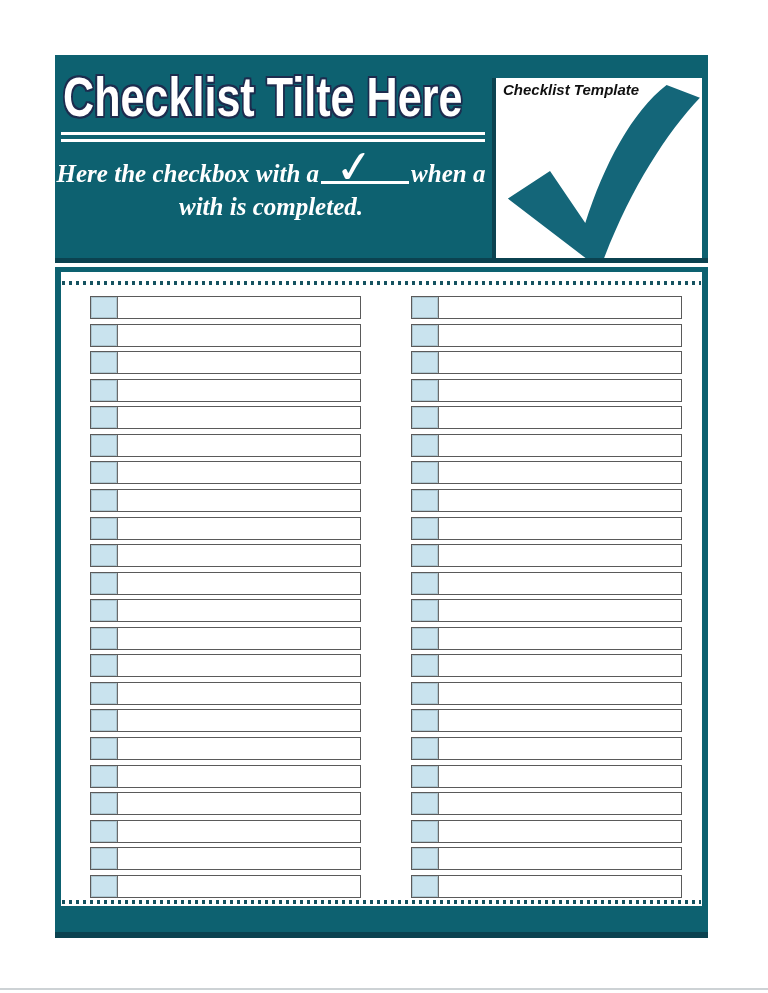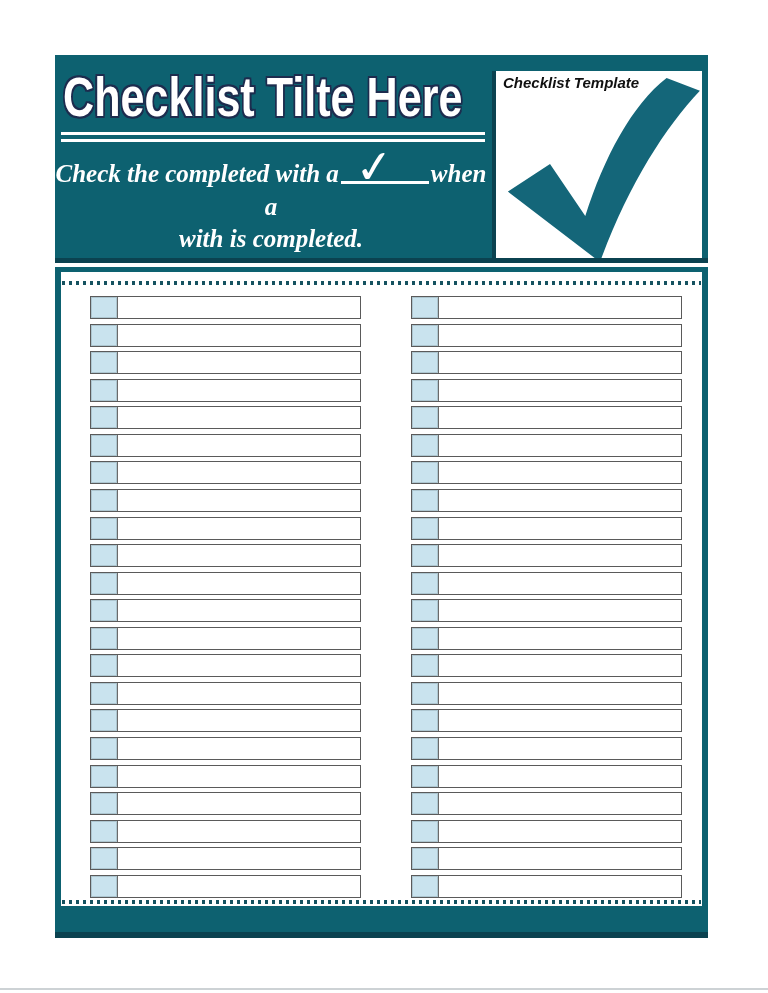--- a/index.html
+++ b/index.html
@@ -20,21 +20,21 @@
   .title-underline{width:424px;height:4px;margin:7px 0 0 6px;
          border-top:3px solid #fff;border-bottom:3px solid #fff;}
   .instruction{width:432px;margin-top:16px;text-align:center;color:#fff;
          font-family:"Liberation Serif",serif;font-style:italic;font-weight:bold;
          font-size:25px;line-height:1.3;}
   .blank{display:inline-block;position:relative;width:88px;height:18px;
          border-bottom:3px solid #fff;vertical-align:-2px;margin:0 2px;}
   .tick{position:absolute;left:14px;bottom:-9px;font-family:"DejaVu Sans",sans-serif;
         font-style:normal;font-size:46px;font-weight:bold;color:#fff;line-height:1;
         transform:rotate(-5deg);}
-  .corner-box{position:absolute;top:16px;right:6px;width:206px;height:197px;background:#fff;
+  .corner-box{position:absolute;top:23px;right:6px;width:206px;height:197px;background:#fff;
         border-left:4px solid var(--teal-dark);}
   .corner-label{position:absolute;top:3px;left:7px;font-size:15px;font-weight:bold;
         font-style:italic;color:#101010;letter-spacing:0;}
   .big-check{position:absolute;left:2px;top:2px;width:202px;height:193px;}
 
   .header-edge{height:5px;background:var(--teal-dark);}
   .divider-gap{height:4px;background:var(--paper);}
   .divider-line{height:5px;background:var(--teal);}
 
   
@@ -60,21 +60,21 @@
 <body>
 
 <div class="canvas">
   <div class="doc">
 
     <div class="header">
       <div class="header-left">
         <div class="title">Checklist Tilte Here</div>
         <div class="title-underline"></div>
         <div class="instruction">
-          <span>Check the completed with a</span><span class="blank"><span class="tick">✓</span></span><span>when a</span>
+          <span>Here the checkbox with a</span><span class="blank"><span class="tick">✓</span></span><span>when a</span>
           <div>with is completed.</div>
         </div>
       </div>
 
       <div class="corner-box">
         <svg class="big-check" viewBox="0 0 206 197" preserveAspectRatio="xMidYMid meet">
           <path d="M 10 121 L 53 93 L 89 146 C 108 86 137 32 172 5 L 206 18 C 170 56 132 116 104 193 Z" fill="var(--check-teal)"></path>
         </svg>
         <div class="corner-label">Checklist Template</div>
       </div>

